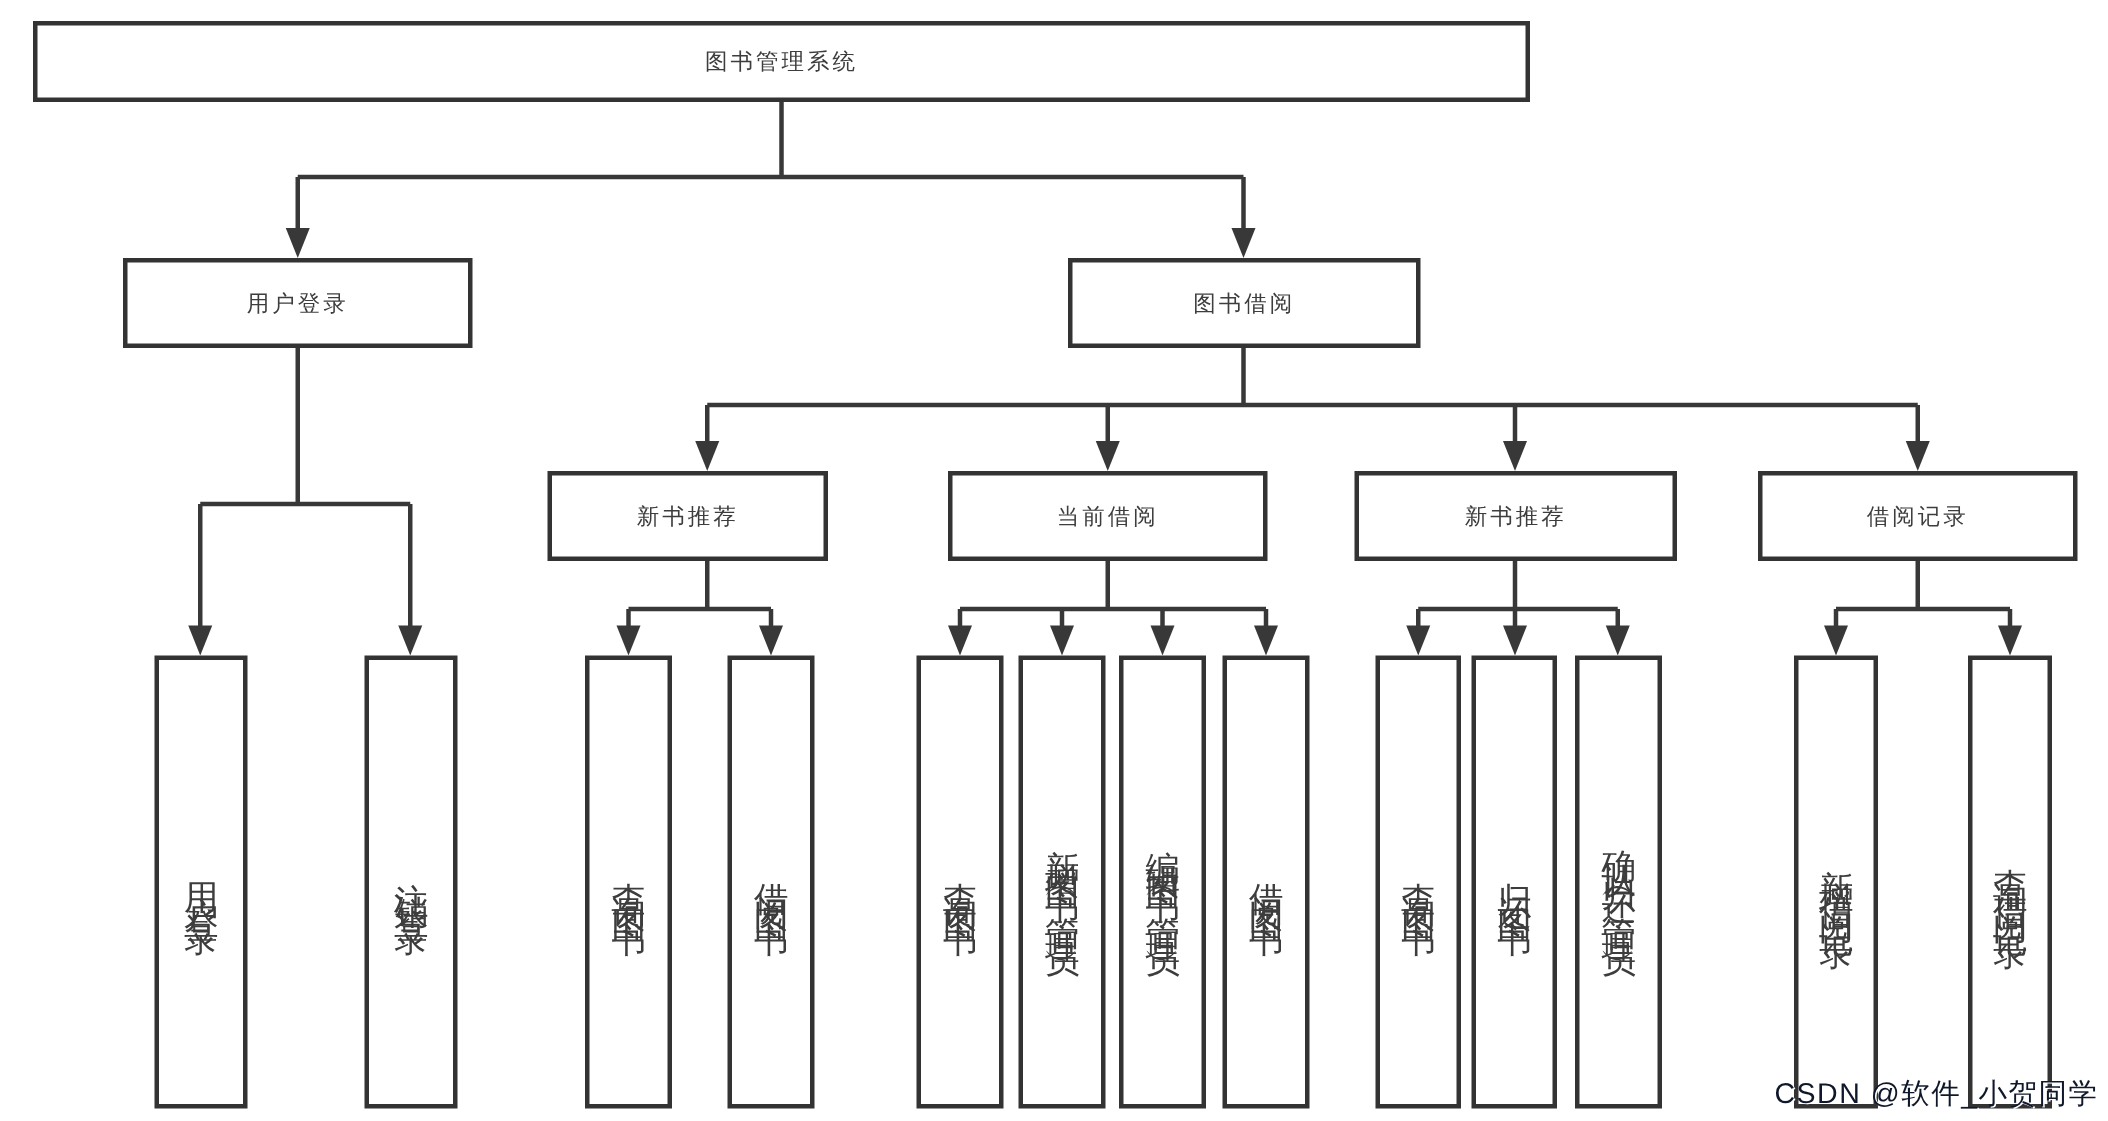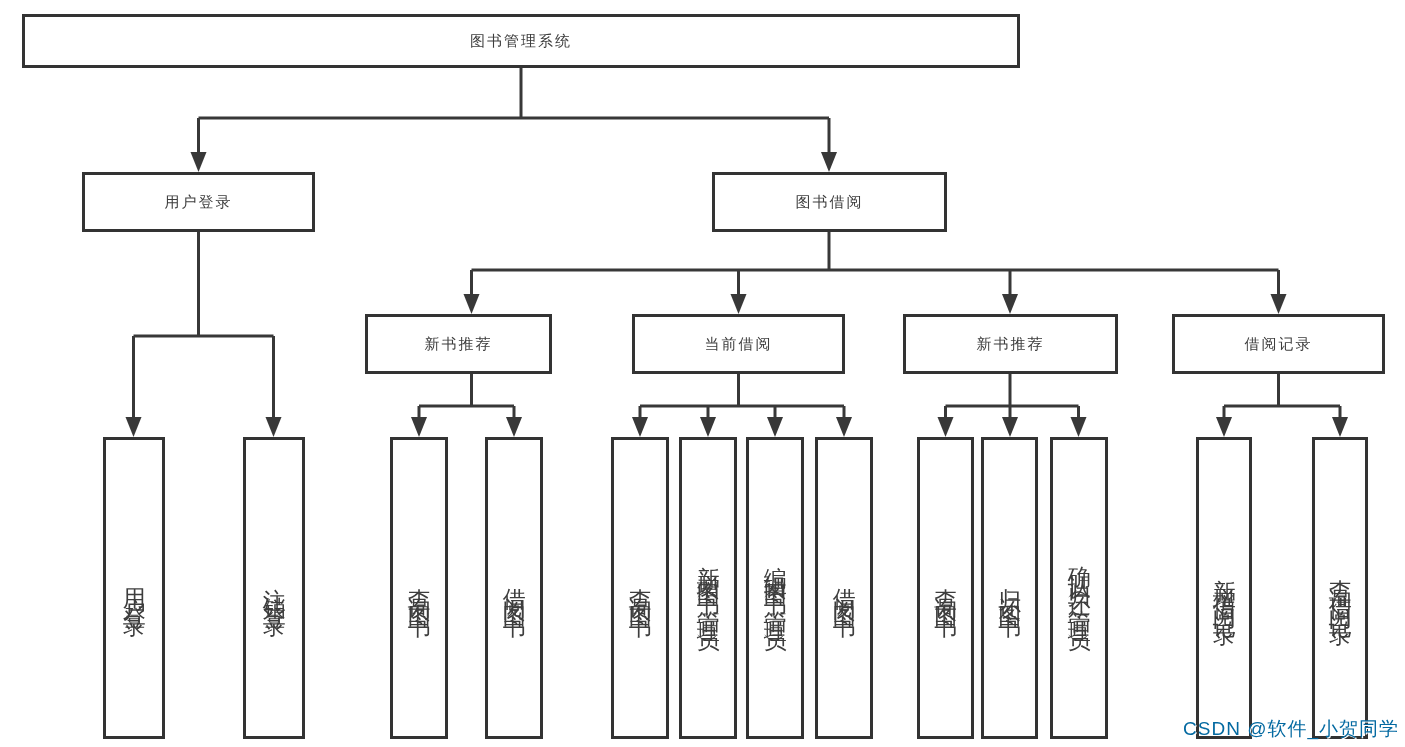--- a/index.html
+++ b/index.html
@@ -11,21 +11,21 @@
   .box{
     position:absolute;box-sizing:border-box;border:3px solid #333333;background:#ffffff;
     display:flex;align-items:center;justify-content:center;z-index:1;
   }
   .box.h{font-size:15px;letter-spacing:2px;white-space:nowrap;}
   .box.v span{
     writing-mode:vertical-rl;font-size:23px;letter-spacing:9px;line-height:1.1;
     display:inline-block;
   }
   .watermark{
-    position:absolute;right:6px;bottom:5px;font-size:19px;color:#0369a1;
+    position:absolute;right:6px;bottom:5px;font-size:19px;color:#0f172a;
     z-index:3;text-shadow:1px 1px 0 #ffffff;letter-spacing:1px;white-space:nowrap;
   }
 </style>
 </head>
 <body>
 
 <div class="stage">
 
   <svg class="edges" width="1405" height="747" viewBox="0 0 1405 747">
     <g stroke="#383838" stroke-width="3" fill="none">

